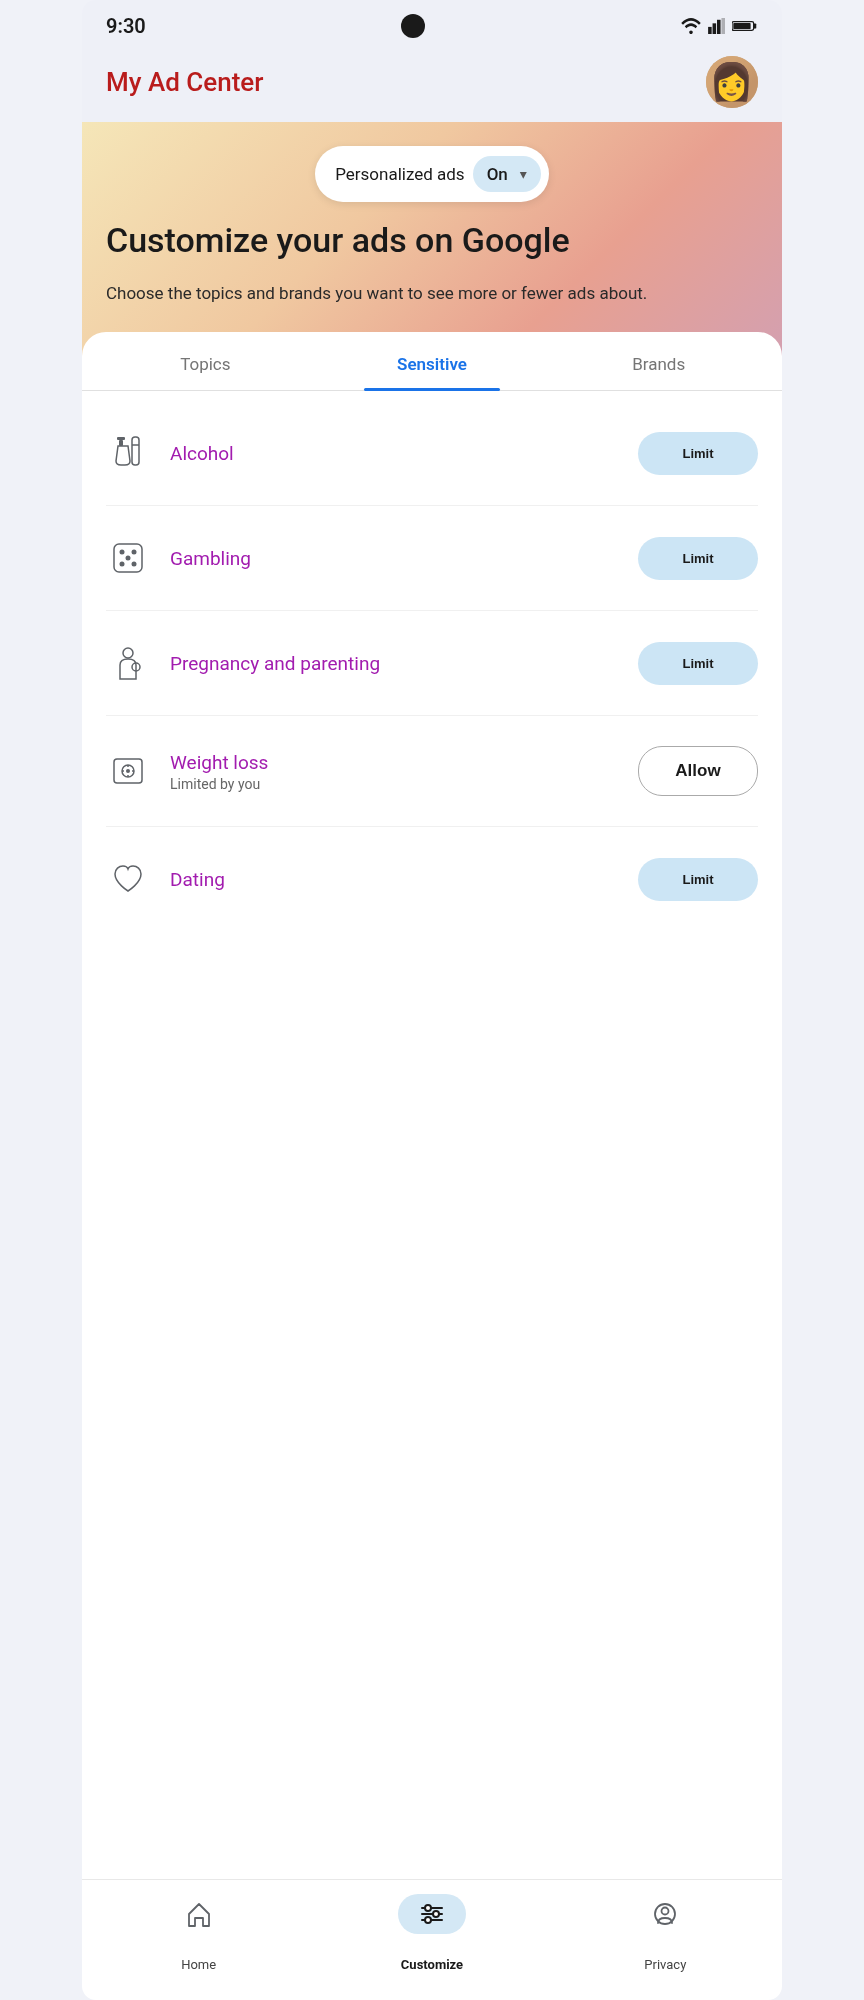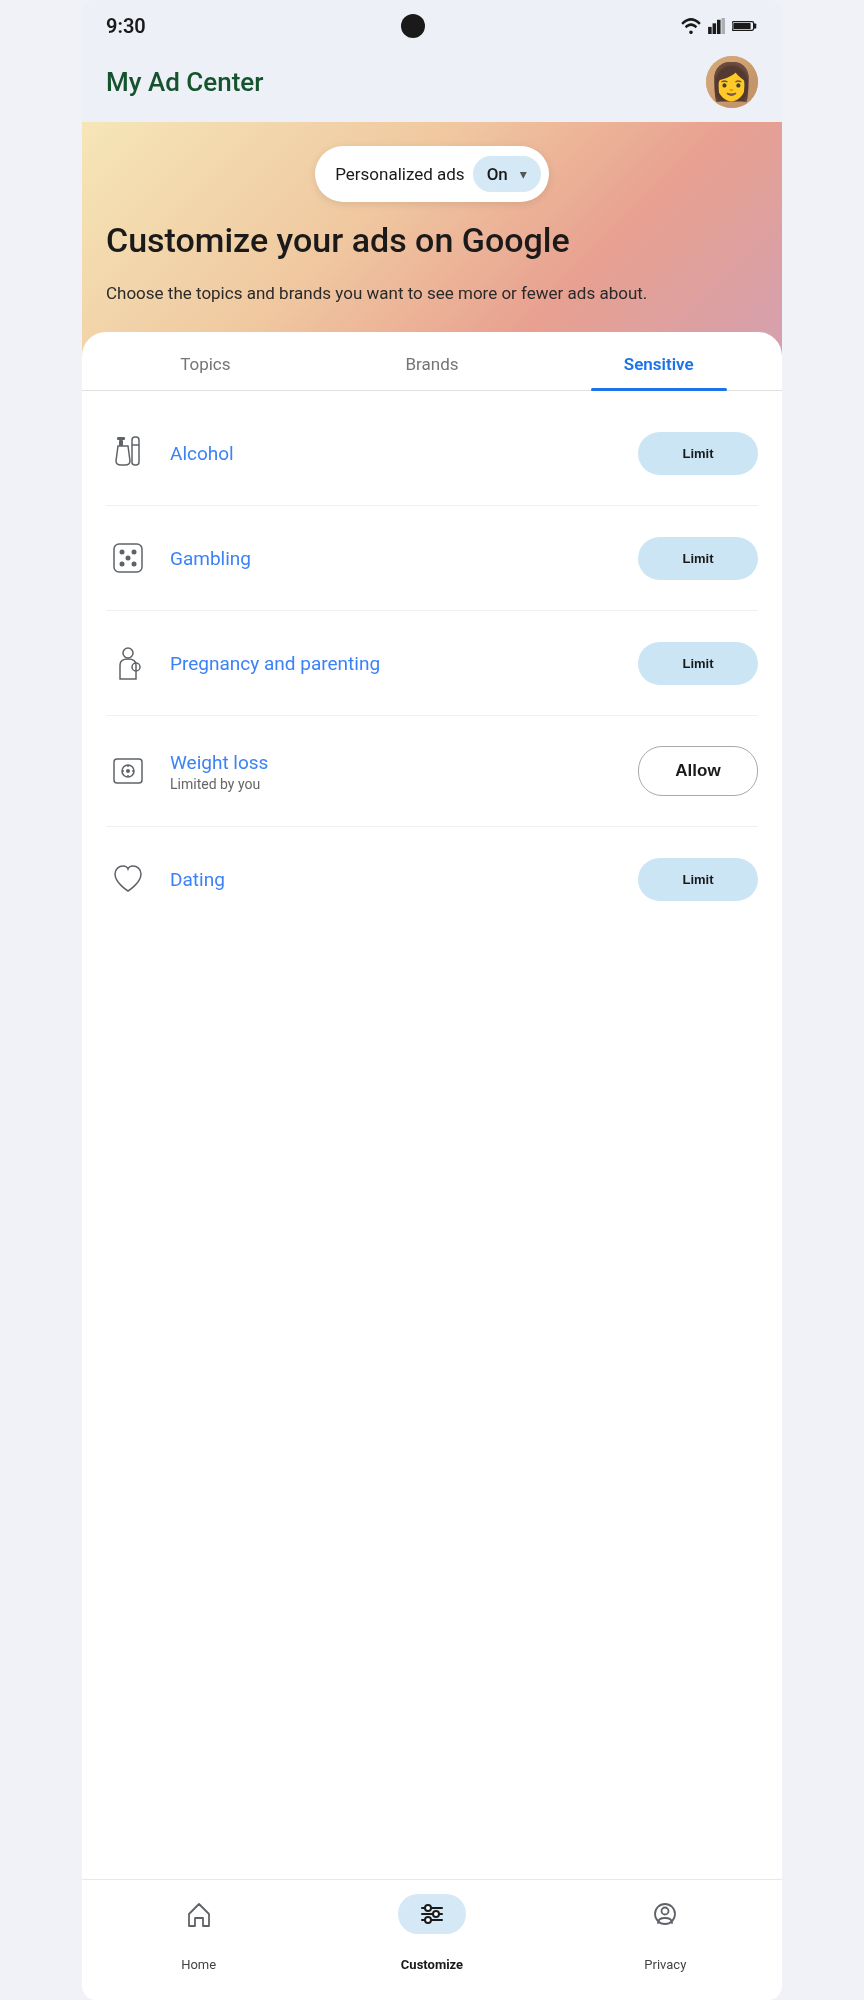--- a/index.html
+++ b/index.html
@@ -61,21 +61,21 @@
       display: flex;
       align-items: center;
       justify-content: space-between;
       padding: 10px 24px 14px;
       background: #eef0f7;
     }
 
     .app-title {
       font-size: 26px;
       font-weight: 500;
-      color: #14532d;
+      color: #b91c1c;
     }
 
     .avatar {
       width: 52px;
       height: 52px;
       border-radius: 50%;
       overflow: hidden;
       background: #c9a882;
       display: flex;
       align-items: center;
@@ -228,21 +228,21 @@
       color: #5f6368;
     }
 
     .list-item-info {
       display: flex;
       flex-direction: column;
     }
 
     .list-item-name {
       font-size: 19px;
-      color: #3b82f6;
+      color: #a21caf;
       font-weight: 400;
     }
 
     .list-item-sub {
       font-size: 14px;
       color: #666;
       margin-top: 2px;
     }
 
     .limit-btn {
@@ -361,25 +361,25 @@
     </div>
     <h1 class="hero-title">Customize your ads on Google</h1>
     <p class="hero-subtitle">Choose the topics and brands you want to see more or fewer ads about.</p>
   </div>
 
   <div class="tabs-section">
     <div class="tabs-header">
       <div class="tab-item">
         <span>Topics</span>
       </div>
+      <div class="tab-item active">
+        <span>Sensitive</span>
+      </div>
       <div class="tab-item">
         <span>Brands</span>
-      </div>
-      <div class="tab-item active">
-        <span>Sensitive</span>
       </div>
     </div>
 
     <div class="list-section">
 
       <div class="list-item">
         <div class="list-item-left">
           <div class="list-icon">
             <svg width="36" height="36" viewBox="0 0 36 36" fill="none">
               <rect x="7" y="2" width="8" height="3" rx="1" fill="#5f6368"></rect>

